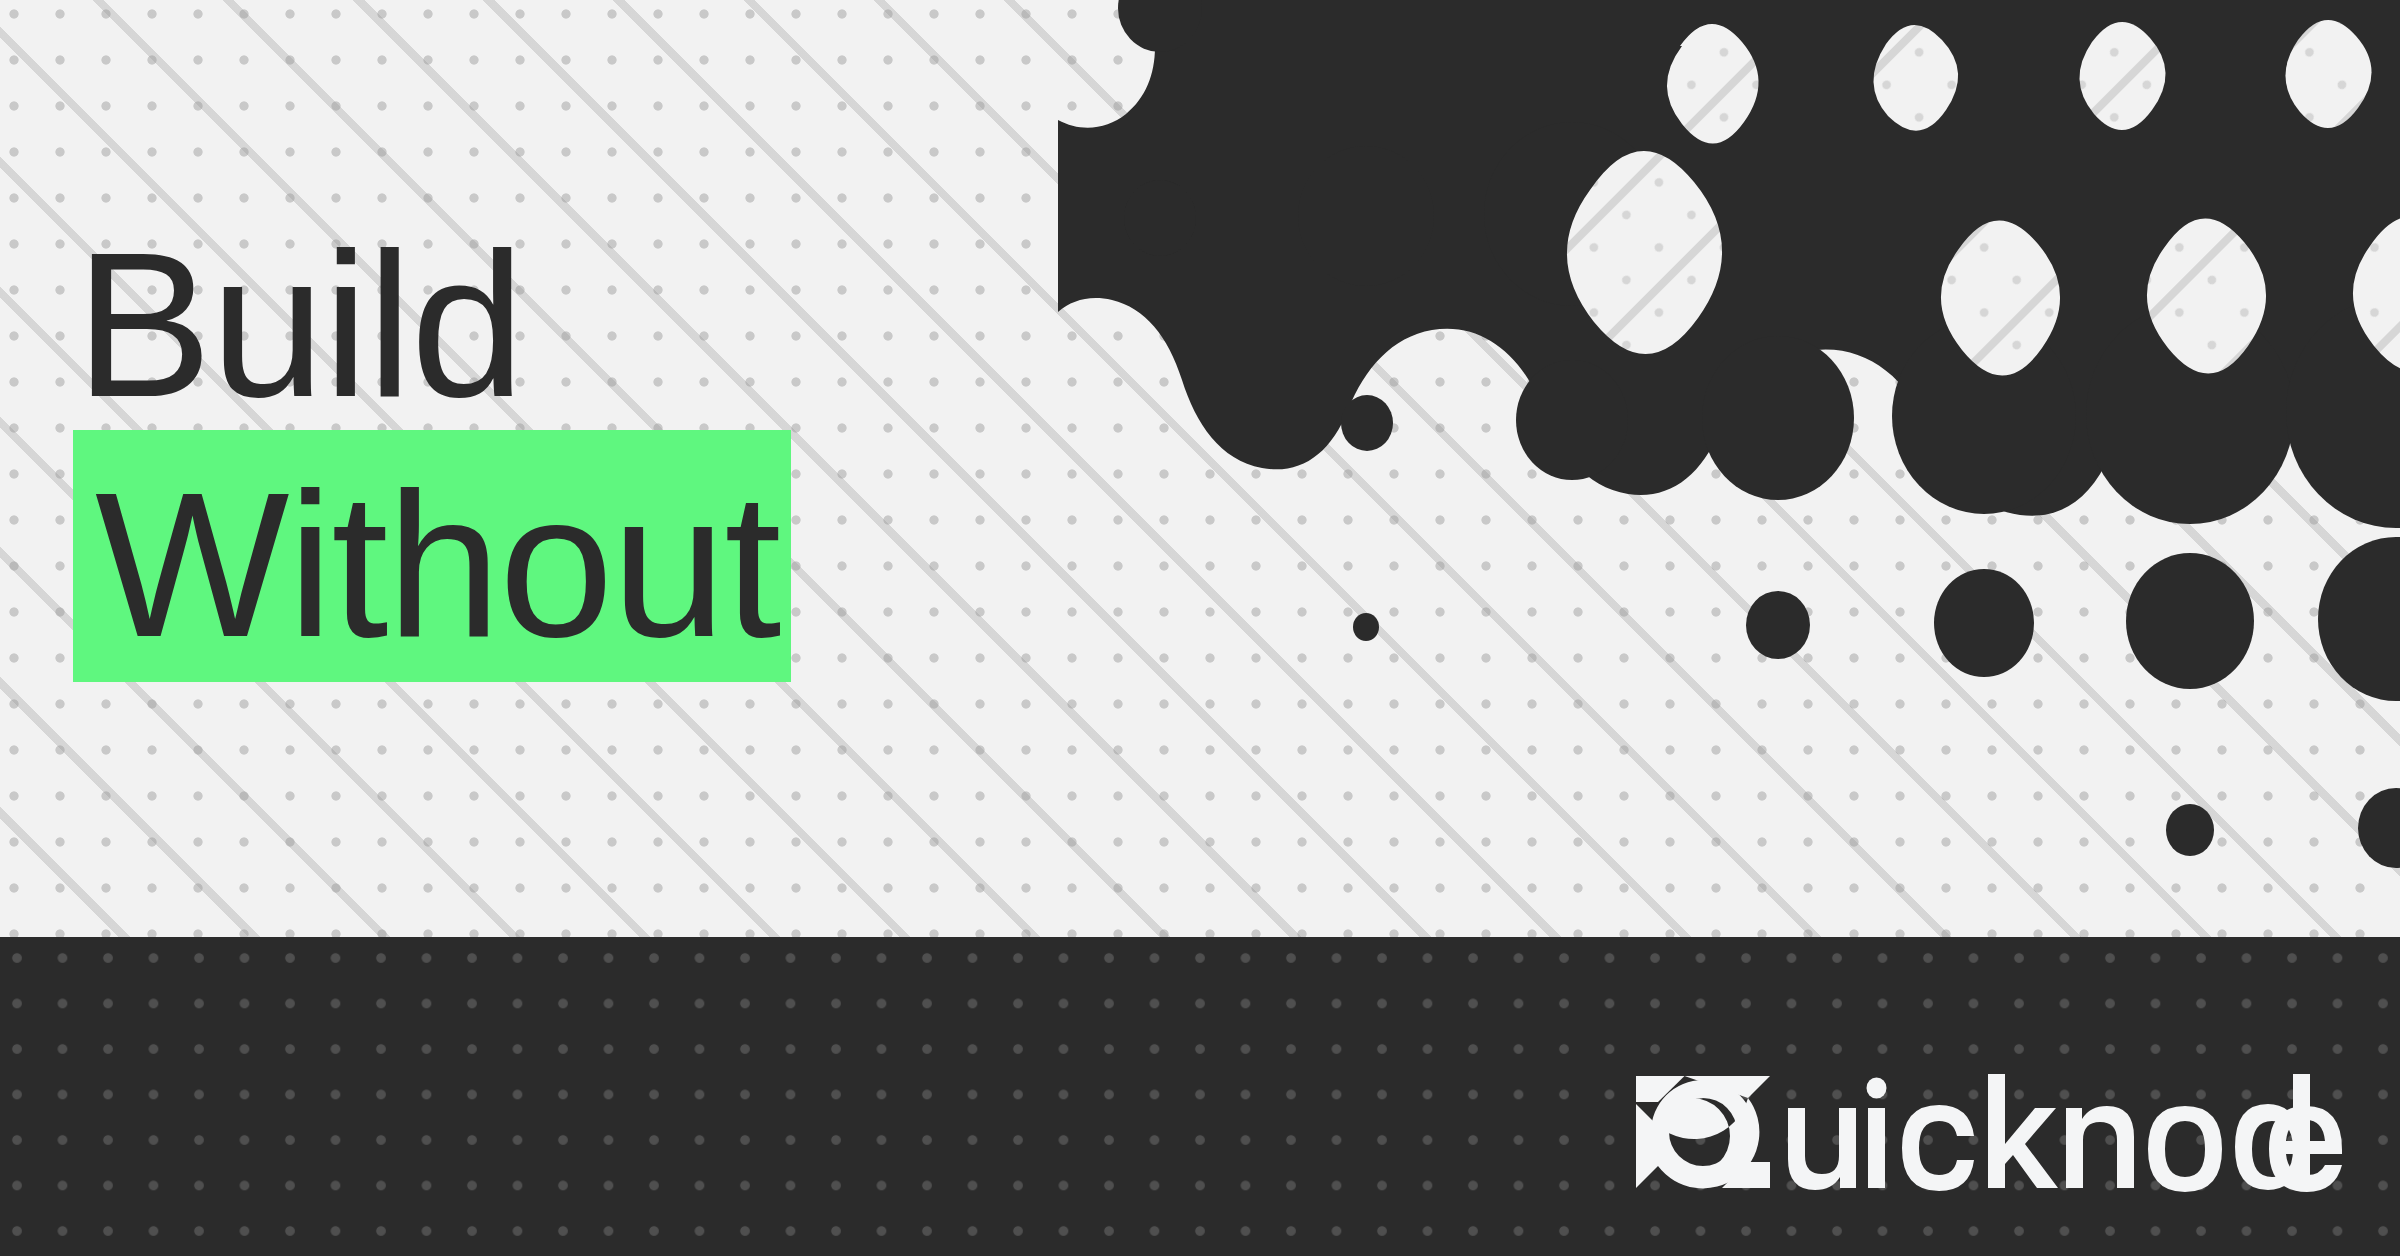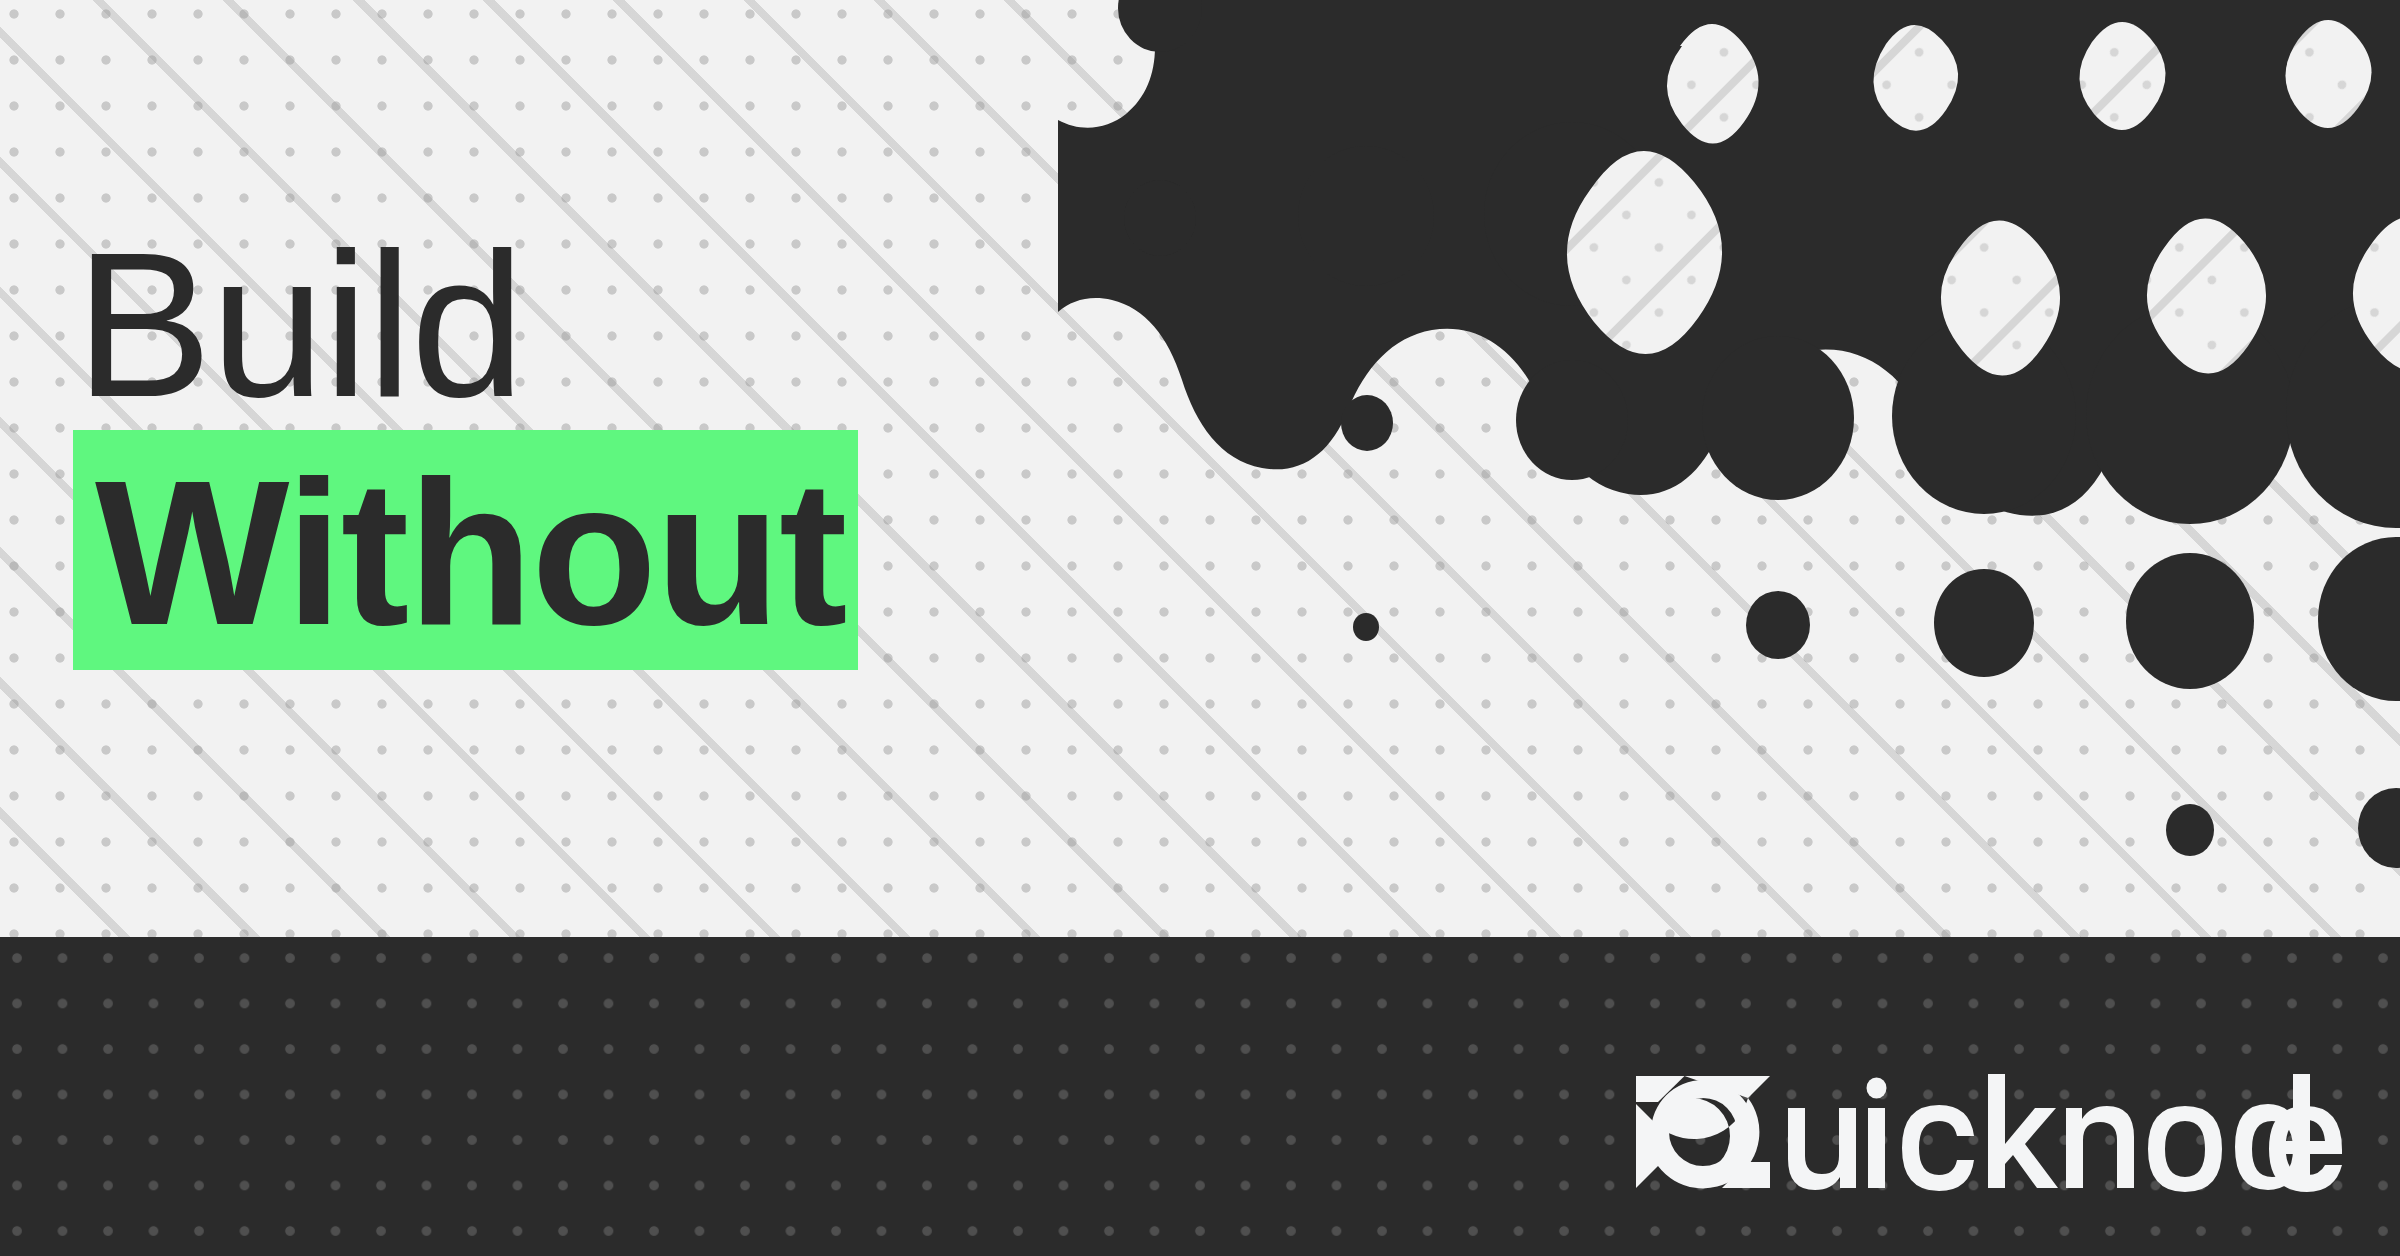--- a/index.html
+++ b/index.html
@@ -47,23 +47,22 @@
     line-height:206px;
     font-weight:400;
     letter-spacing:-2px;
     color:#2B2B2B;
     white-space:nowrap;
   }
   .hl-line.l1{ margin-left:-20px; }
   .hl-line .mark{
     display:inline-block;
     background:#5FF77F;
-    padding:20px 12px 14px 22px;
+    padding:32px 12px 14px 22px;
     margin-left:-22px;
-    font-weight:bold;
   }
   .hl-line.l2{ margin-top:2px; }
   .hl-line.l3{ margin-top:-4px; }
 
   
   .footer{
     position:absolute; left:0; top:937px;
     width:2400px; height:319px;
     background:#2B2B2B;
     overflow:hidden;

